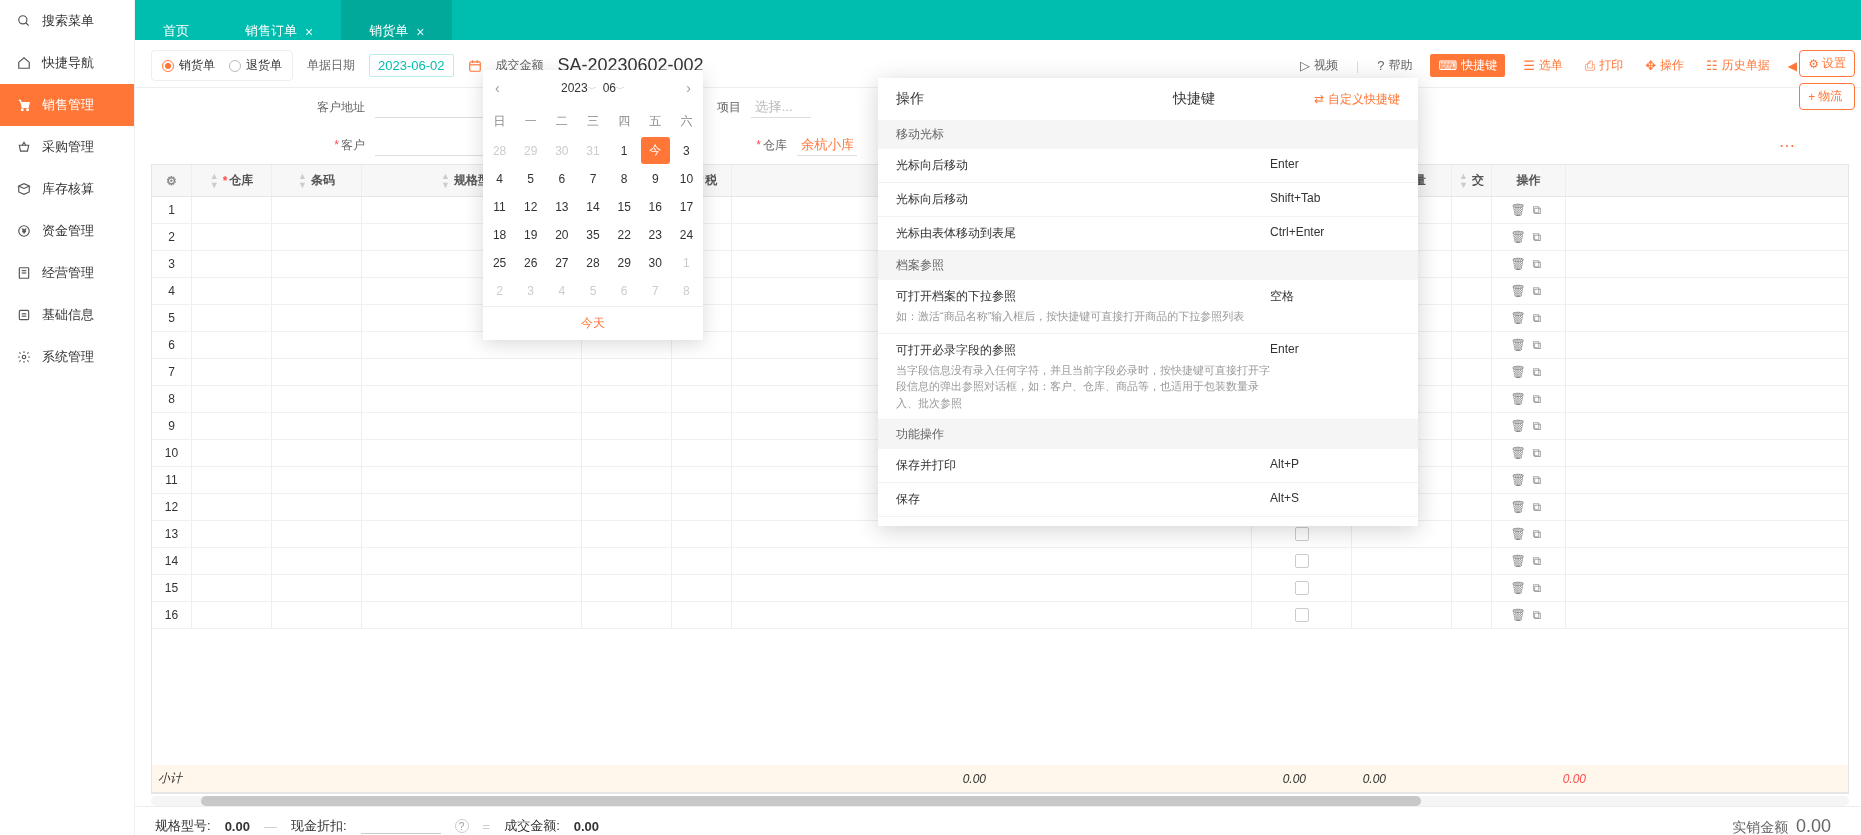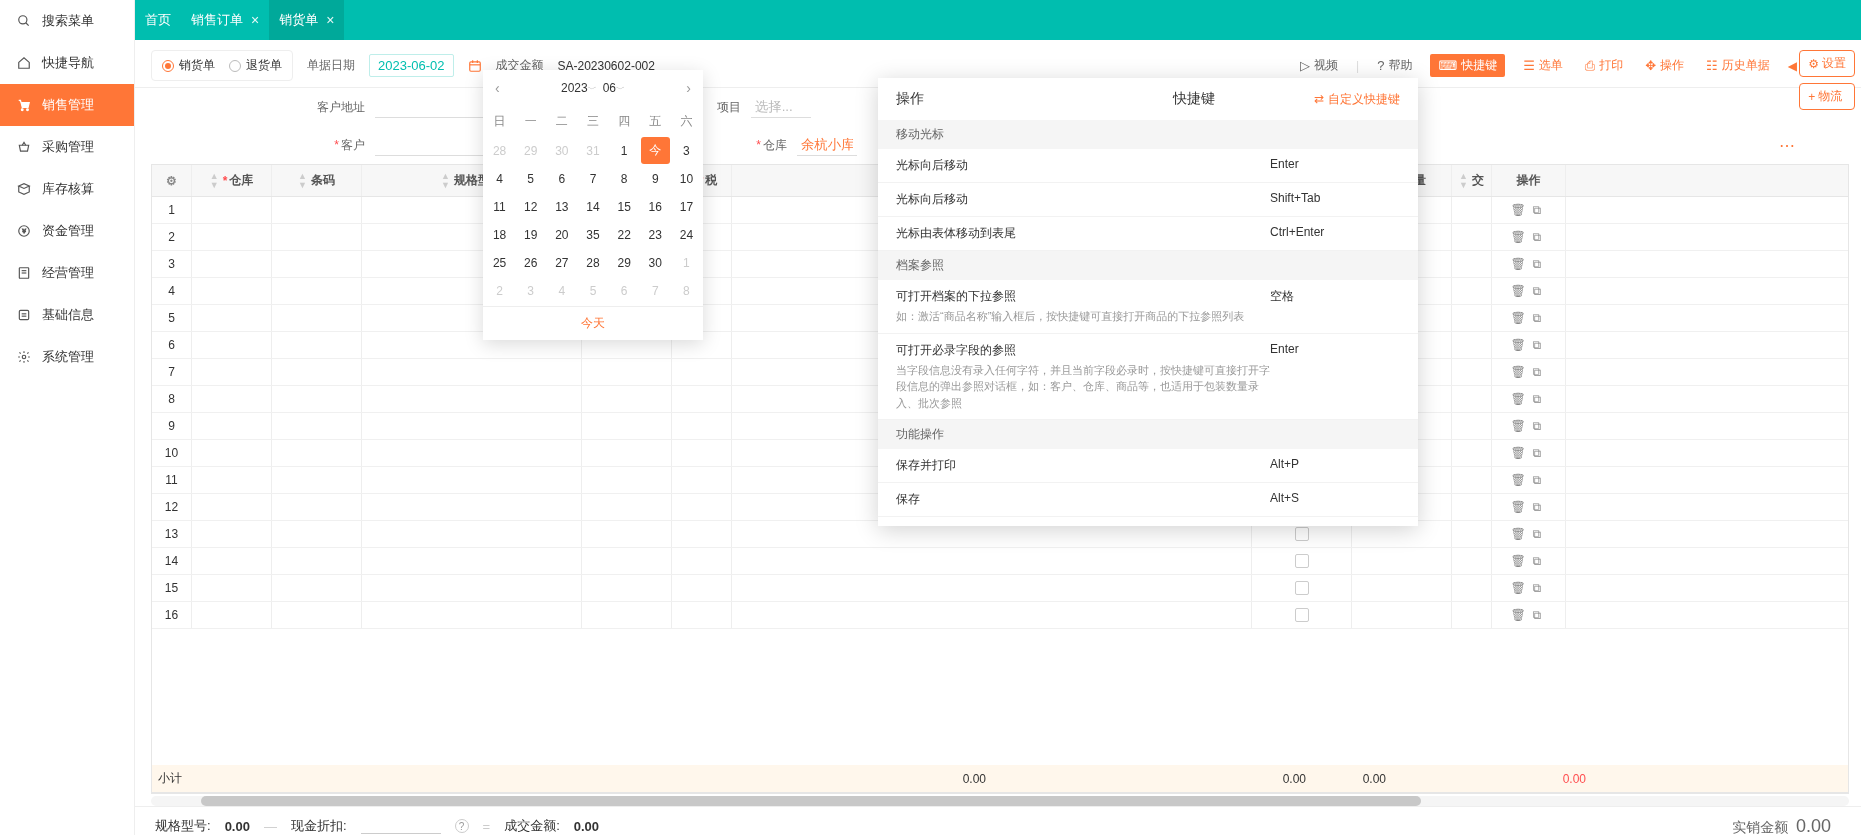--- a/index.html
+++ b/index.html
@@ -11,35 +11,35 @@
 .sidebar-item { display: flex; align-items: center; padding: 12px 16px; cursor: pointer; color: #333; gap: 10px; font-size: 13px; }
 .sidebar-item.active { background: #ff7637; color: #fff; }
 .sidebar-item .icon { width: 16px; height: 16px; display: flex; align-items: center; justify-content: center; font-size: 14px; }
 .sidebar-item.active .icon svg { stroke: #fff; fill: #fff; }
 
 
 .main { flex: 1; display: flex; flex-direction: column; position: relative; }
 
 
 .tabs { height: 40px; background: #00beaf; display: flex; align-items: stretch; color: #fff; }
-.tab { padding: 0 10px; display: flex; align-items: center; gap: 8px; cursor: pointer; font-size: 13px; }
+.tab { padding: 0 28px; display: flex; align-items: flex-end; gap: 8px; cursor: pointer; font-size: 13px; }
 .tab.active { background: #00a99a; }
 .tab-close { font-size: 14px; opacity: .9; }
 
 
 .toolbar { display: flex; align-items: center; padding: 10px 16px 6px; gap: 14px; background: #fff; border-bottom: 1px solid #eee; }
 .radio-group { display: flex; align-items: center; border: 1px solid #eee; border-radius: 4px; padding: 6px 10px; gap: 14px; }
 .radio { display: flex; align-items: center; gap: 5px; cursor: pointer; }
 .radio .dot { width: 12px; height: 12px; border-radius: 50%; border: 1px solid #bbb; display: inline-block; position: relative; }
 .radio.checked .dot { border-color: #ff7637; }
 .radio.checked .dot::after { content: ""; width: 6px; height: 6px; background: #ff7637; border-radius: 50%; position: absolute; top: 2px; left: 2px; }
 .label { color: #666; }
 .date-input { border: 1px solid #bfeeea; color: #00beaf; padding: 3px 8px; border-radius: 2px; background: #fff; font-size: 13px; }
 .cal-icon { color: #ff7637; font-size: 14px; }
-.doc-no { color: #333; font-size: 12px; }
+.doc-no { color: #333; font-size: 18px; }
 .spacer { flex: 1; }
 .tool-link { display: flex; align-items: center; gap: 4px; color: #666; cursor: pointer; padding: 2px 4px; font-size: 12px; }
 .tool-link.orange { color: #fff; background: #ff7637; padding: 3px 8px; border-radius: 2px; }
 .tool-icon { font-size: 13px; }
 .right-actions { position: absolute; right: 6px; top: 50px; display: flex; flex-direction: column; gap: 6px; z-index: 5; }
 .right-btn { border: 1px solid #ff7637; color: #ff7637; border-radius: 4px; padding: 4px 8px; background: #fff; cursor: pointer; font-size: 12px; display: flex; align-items: center; gap: 3px; }
 
 
 .form-row { display: flex; align-items: center; padding: 8px 66px 8px 170px; gap: 48px; background: #fff; }
 .field { display: flex; align-items: center; gap: 10px; }
@@ -55,21 +55,21 @@
 .grid { border: 1px solid #e6e6e6; flex: 1; display: flex; flex-direction: column; overflow: hidden; }
 .grid-head, .grid-row { display: flex; align-items: stretch; }
 .grid-head { background: #f7f7f7; border-bottom: 1px solid #e6e6e6; height: 32px; font-weight: 600; color: #555; }
 .grid-row { height: 27px; border-bottom: 1px solid #f0f0f0; }
 .gcell { border-right: 1px solid #eee; padding: 0 6px; display: flex; align-items: center; justify-content: center; font-size: 12px; overflow: hidden; white-space: nowrap; }
 .gcell.left { justify-content: flex-start; }
 .gcell.right { justify-content: flex-end; }
 .sort { color: #ccc; font-size: 9px; line-height: 1; margin-right: 4px; display: flex; flex-direction: column; }
 .grid-body { flex: 1; overflow-y: auto; }
 .subtotal-row { background: #fff7ec; height: 28px; display: flex; align-items: center; border-bottom: 1px solid #e6e6e6; }
-.subtotal-row .gcell { border-right: none; }
+.subtotal-row .gcell { border-right: none; font-style: italic; }
 .action-ico { width: 14px; height: 14px; color: #888; cursor: pointer; }
 .chk { width: 14px; height: 14px; border: 1px solid #ccc; border-radius: 2px; display: inline-block; cursor: pointer; }
 .hscroll { height: 10px; background: #f5f5f5; position: relative; margin-top: 2px; border-radius: 5px; }
 .hscroll-thumb { position: absolute; top: 0; height: 10px; background: #c8c8c8; border-radius: 5px; left: 50px; width: 1220px; }
 
 
 .footer { padding: 10px 20px 0; display: flex; align-items: center; gap: 14px; font-size: 13px; border-top: 1px solid #eee; position: relative; }
 .footer .val { font-weight: 600; }
 .footer .sep { color: #ccc; }
 .footer-right { position: absolute; right: 30px; font-size: 14px; color: #666; }

